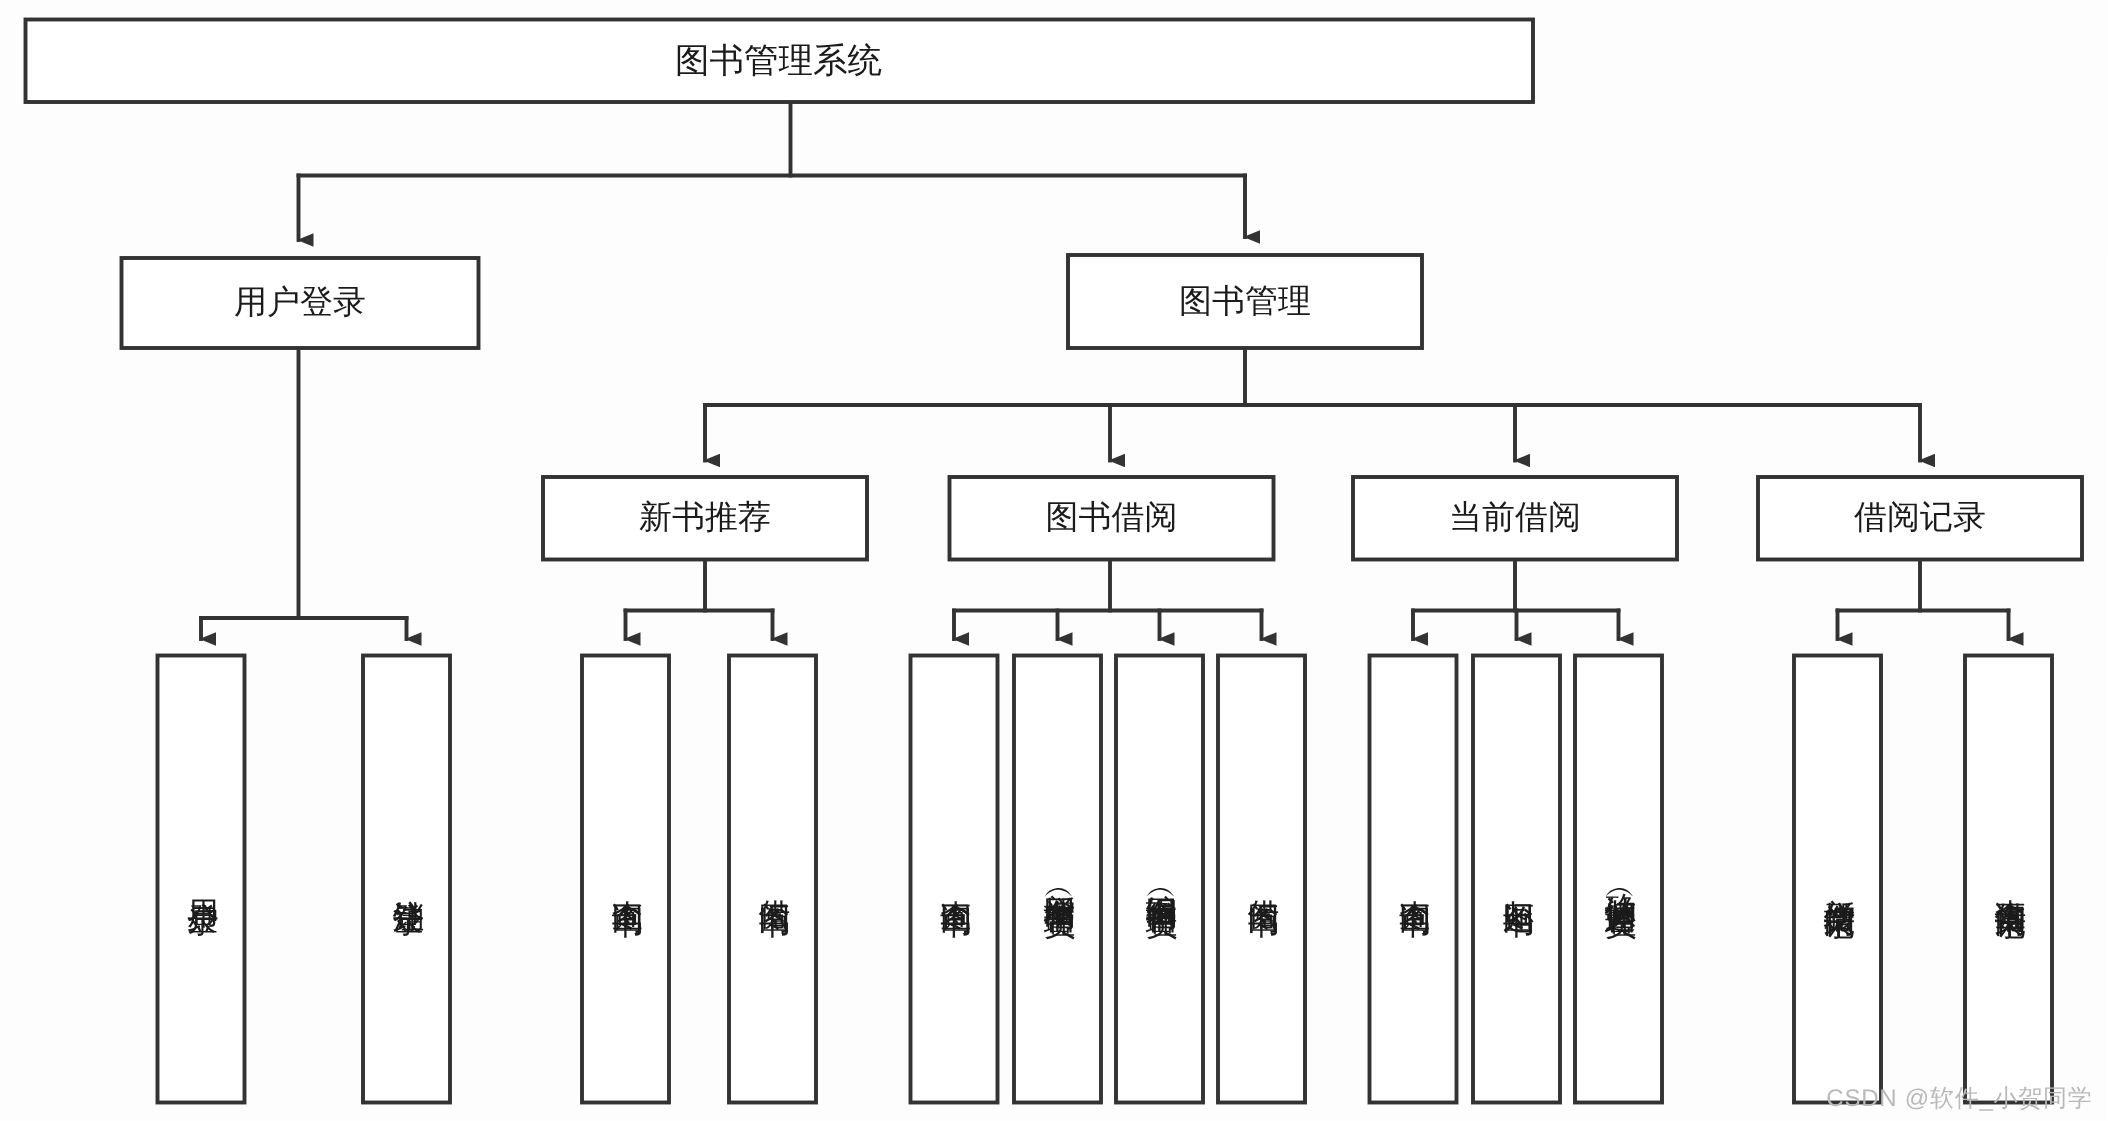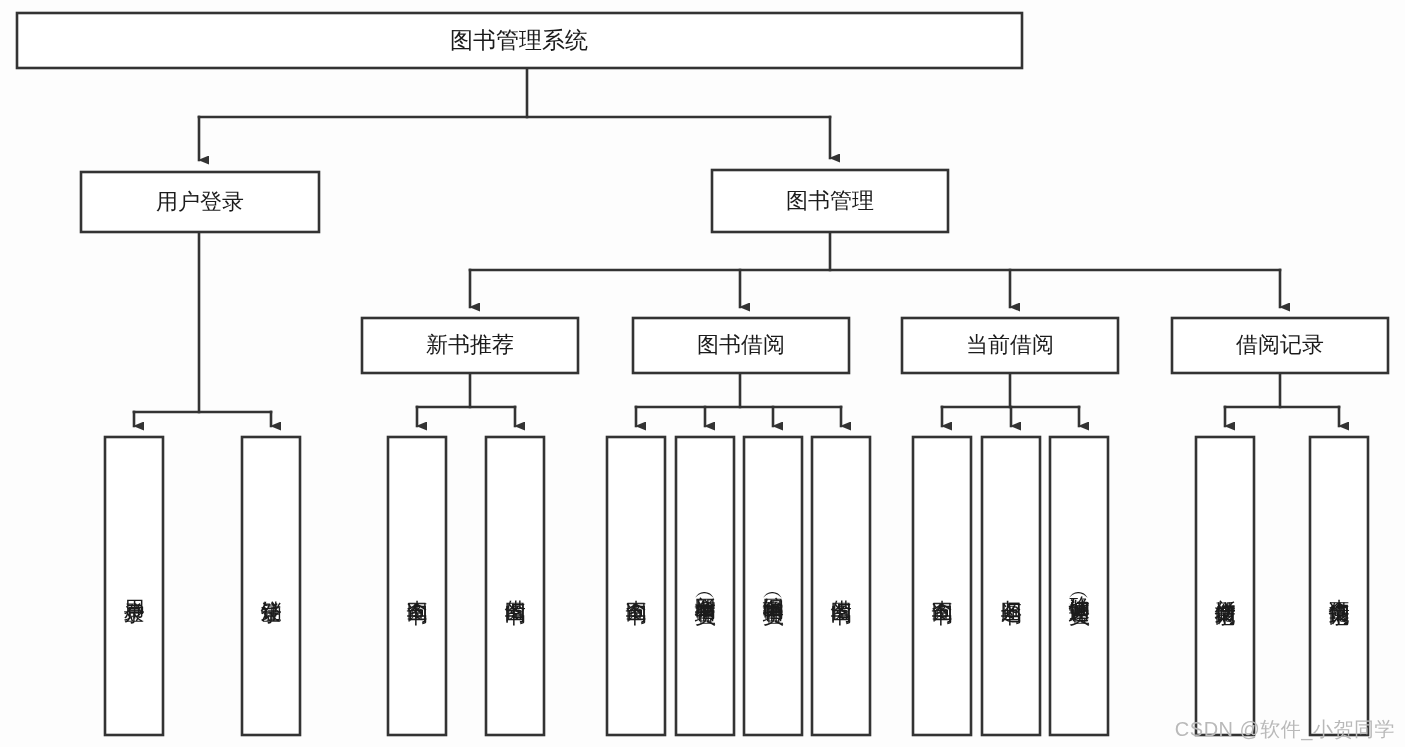--- a/index.html
+++ b/index.html
@@ -66,21 +66,21 @@
     justify-content: center;
     text-align: center;
     white-space: nowrap;
     pointer-events: none;
   }
   .watermark {
     position: absolute;
     right: 10px;
     bottom: 4px;
     font-family: "Liberation Sans", sans-serif;
-    font-size: 20px;
+    font-size: 16px;
     color: #b9b9b9;
     letter-spacing: 0.5px;
     white-space: nowrap;
   }
 </style>
 </head>
 <body>
 
 <div id="diagram-root">
 

